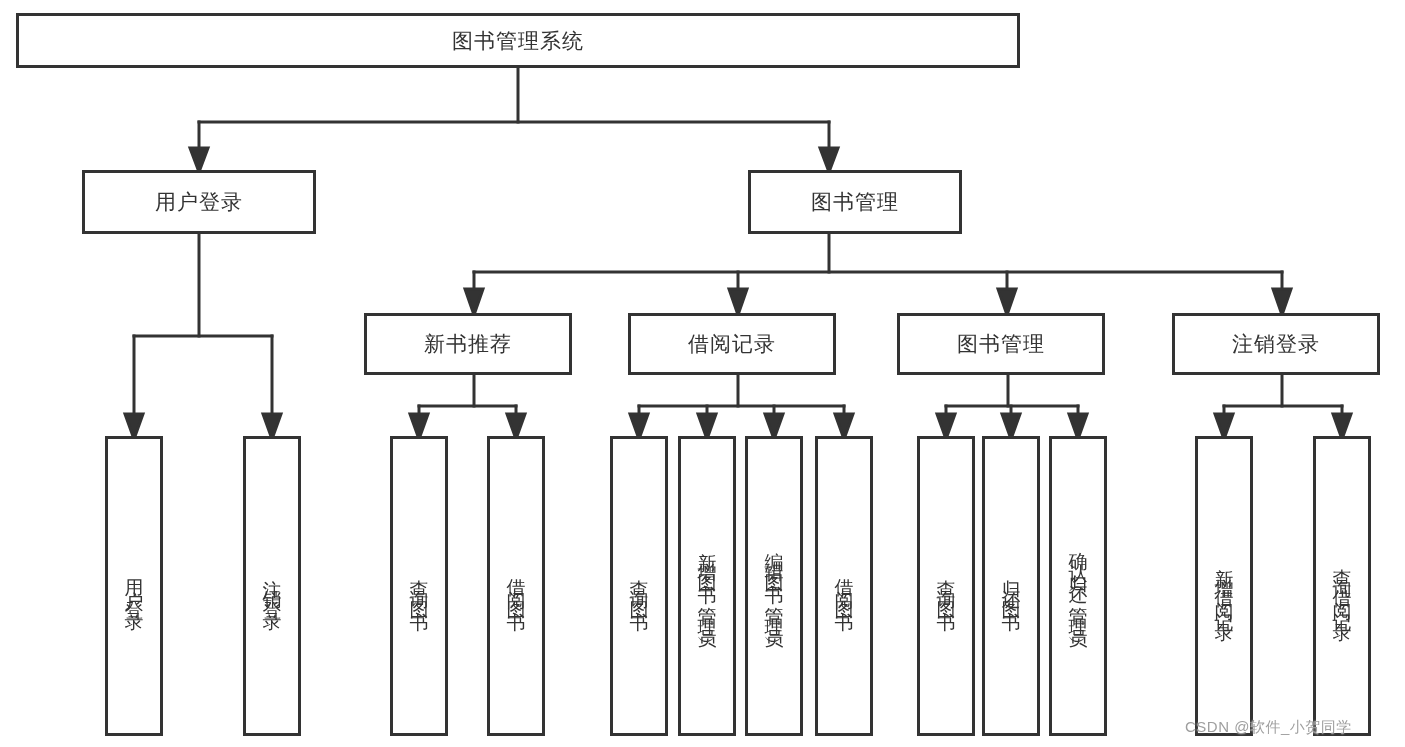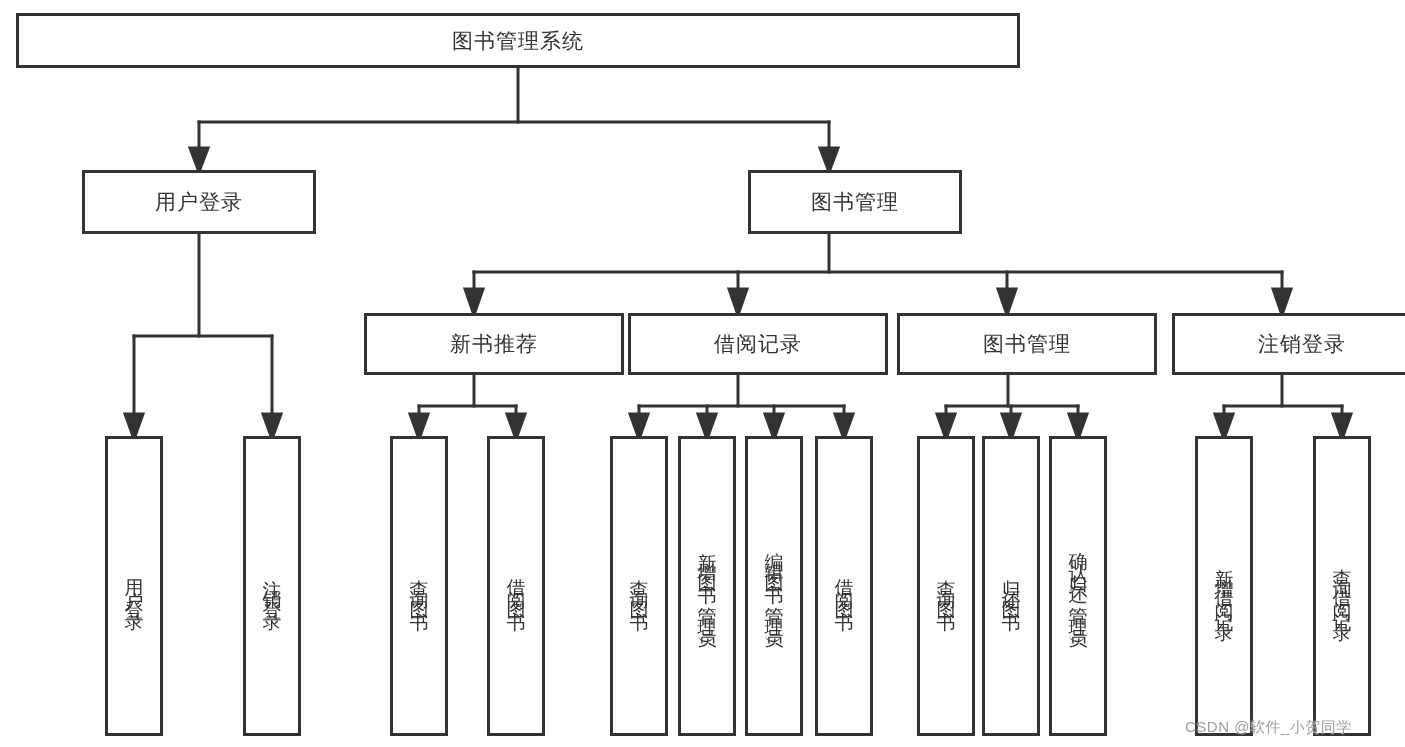--- a/index.html
+++ b/index.html
@@ -32,21 +32,21 @@
     justify-content: center;
     z-index: 2;
     font-size: 21px;
     letter-spacing: 1px;
     white-space: nowrap;
   }
   
   .n-root   { left: 16px;   top: 13px;  width: 1004px; height: 55px; }
   .n-login  { left: 82px;   top: 170px; width: 234px;  height: 64px; }
   .n-mgmt   { left: 748px;  top: 170px; width: 214px;  height: 64px; }
-  .n-l3     { top: 313px; height: 62px; width: 260px; }
+  .n-l3     { top: 313px; height: 62px; width: 208px; }
   .n-rec    { left: 364px; }
   .n-borrow { left: 628px; }
   .n-cur    { left: 897px; }
   .n-hist   { left: 1172px; }
   
   .leaf {
     top: 436px;
     width: 58px;
     height: 300px;
     writing-mode: vertical-rl;

